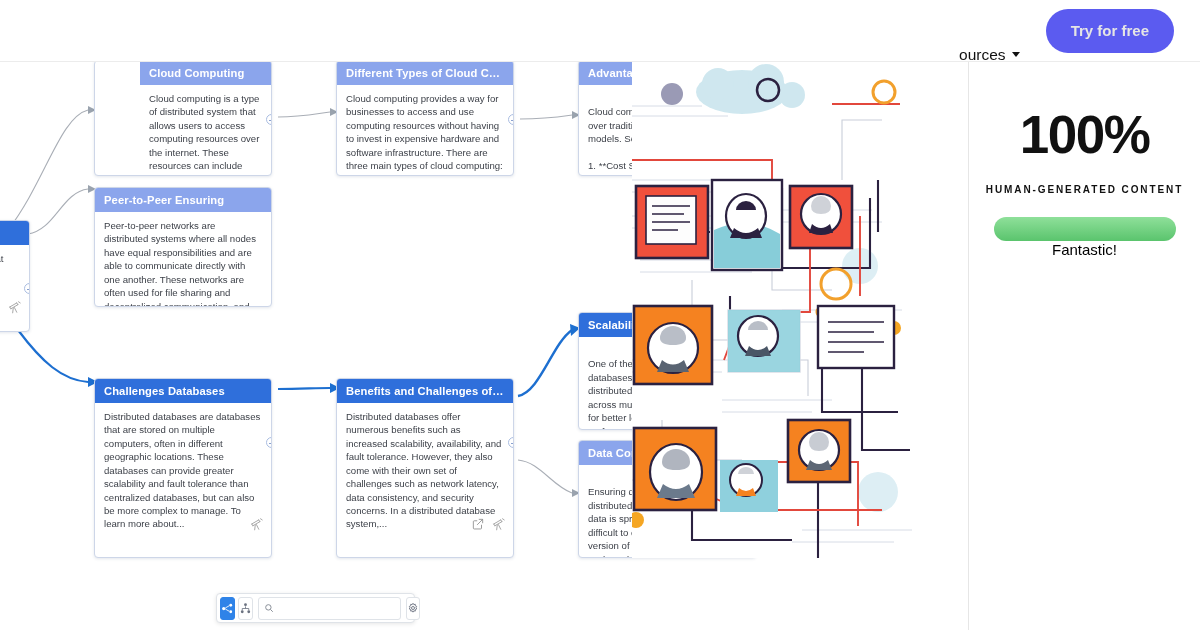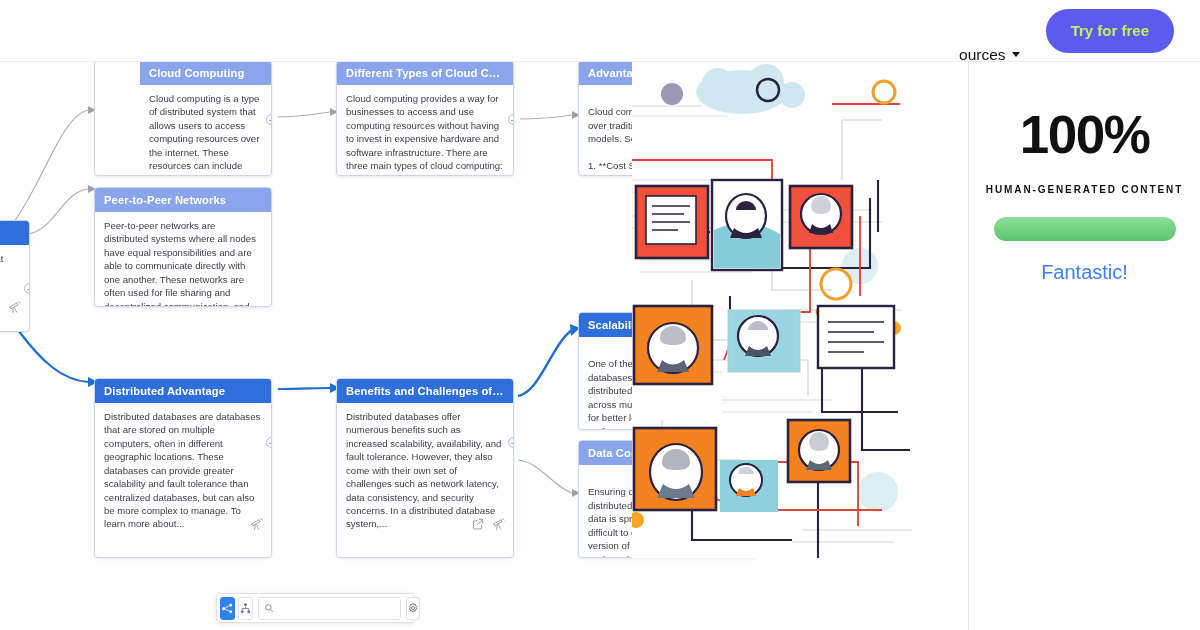--- a/index.html
+++ b/index.html
@@ -26,21 +26,21 @@
   }
   .caret { display:inline-block; width:0;height:0;
     border-left:4px solid transparent;border-right:4px solid transparent;
     border-top:5px solid #111; }
   .btn {
     border: none; border-radius: 999px; cursor: pointer;
     font-size: 15px; font-weight: 600; font-family: "Liberation Sans", sans-serif;
     display:flex;align-items:center;justify-content:center;
     white-space: nowrap;
   }
-  #btn-try { background:#5b5bf0; color:#bef264; height:44px; padding:0 25px; margin-right:9px; }
+  #btn-try { background:#5b5bf0; color:#e5e5e5; height:44px; padding:0 25px; margin-right:9px; }
   #btn-signin { background:#000; color:#fff; height:44px; padding:0 27px; }
 
   
   #canvas {
     position:absolute; top:62px; left:0; width:968px; height:568px;
     background:#ffffff; overflow:hidden;
   }
   #edges { position:absolute; top:0; left:0; width:968px; height:568px; }
 
   
@@ -86,21 +86,21 @@
   }
   #pct { font-size:53px; font-weight:700; color:#111; letter-spacing:-1.5px; line-height:1; }
   #pct-cap {
     margin-top:21px; font-size:10px; font-weight:700; color:#111;
     letter-spacing:1.9px; text-align:center; line-height:1.55;
   }
   #meter {
     margin-top:19px; width:182px; height:24px; border-radius:999px;
     background:linear-gradient(180deg,#8fe09a 0%, #5ac46d 100%);
   }
-  #verdict { margin-top:20px; font-size:20px; color:#3b82f6; }
+  #verdict { font-size:15px; color:#000000; }
 
   
   #toolbar {
     position:absolute; left:216px; top:593px;
     width:199px; height:30px;
     background:#fff; border:1px solid #dfe3e8; border-radius:4px;
     display:flex; align-items:center; padding:3px; gap:3px;
     box-shadow:0 1px 4px rgba(0,0,0,.10); z-index:30;
   }
   .tb-btn {
@@ -214,29 +214,29 @@
         <span>Cloud comput
 over tradition
 models. Some
 
 1. **Cost Savi
 businesses to</span>
       </div>
     </div>
 
     <div class="card" style="left:94px; top:125px; width:178px; height:120px;">
-      <div class="card-head head-light">Peer-to-Peer Networks</div>
+      <div class="card-head head-light">Peer-to-Peer Ensuring</div>
       <div class="card-body">
         <span>Peer-to-peer networks are distributed systems where all nodes have equal responsibilities and are able to communicate directly with one another. These networks are often used for file sharing and decentralized communication, and can provide greater privacy and security than...</span>
         
       </div>
     </div>
 
     <div class="card" style="left:94px; top:316px; width:178px; height:180px;">
-      <div class="card-head head-dark">Distributed Advantage</div>
+      <div class="card-head head-dark">Challenges Databases</div>
       <div class="card-body">
         <span>Distributed databases are databases that are stored on multiple computers, often in different geographic locations. These databases can provide greater scalability and fault tolerance than centralized databases, but can also be more complex to manage. To learn more about...</span>
         <div class="card-icons">
           <svg class="ico" viewBox="0 0 24 24">
             <g fill="none" stroke="#555" stroke-width="1.4" stroke-linecap="round">
               <path d="M3 12 L15 5"></path>
                 <path d="M5 15 L17 8"></path>
                 <path d="M3 12 L5 15"></path>
                 <path d="M15 5 L17 8"></path>
               <path d="M9 14 L8 22"></path>

